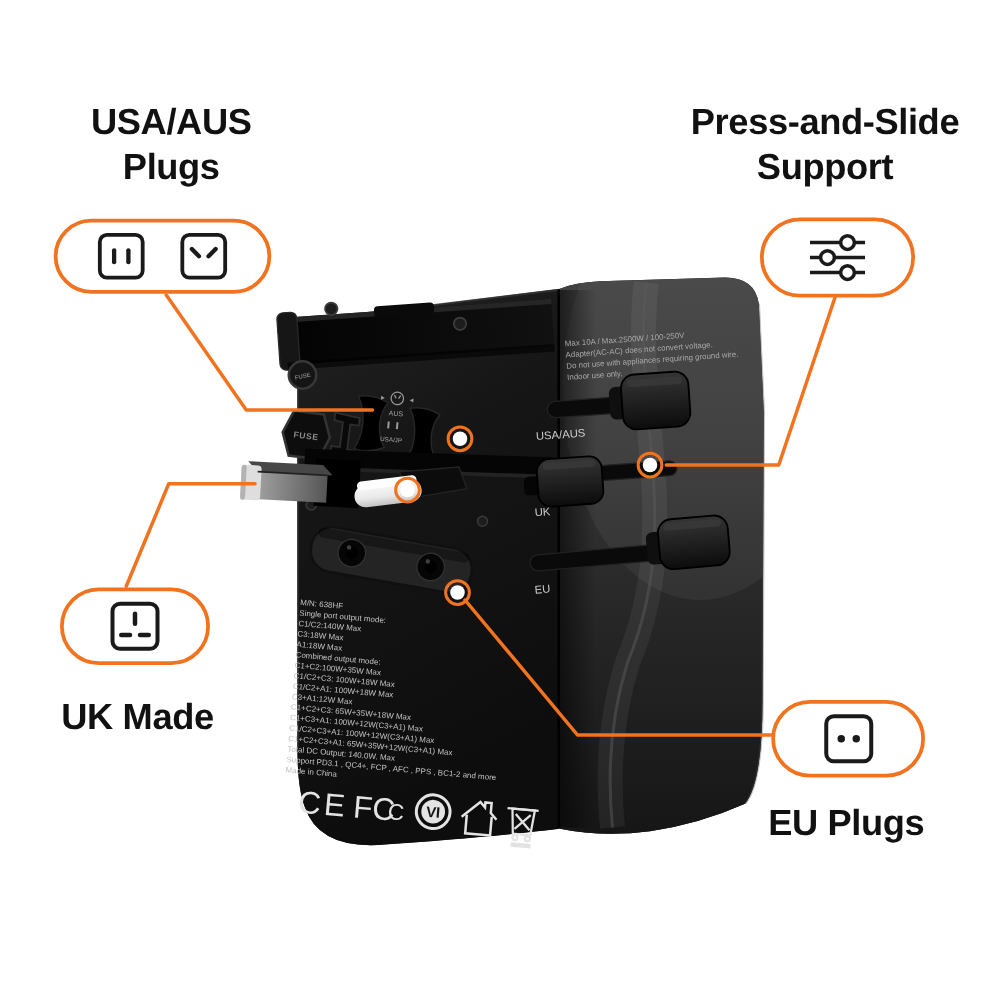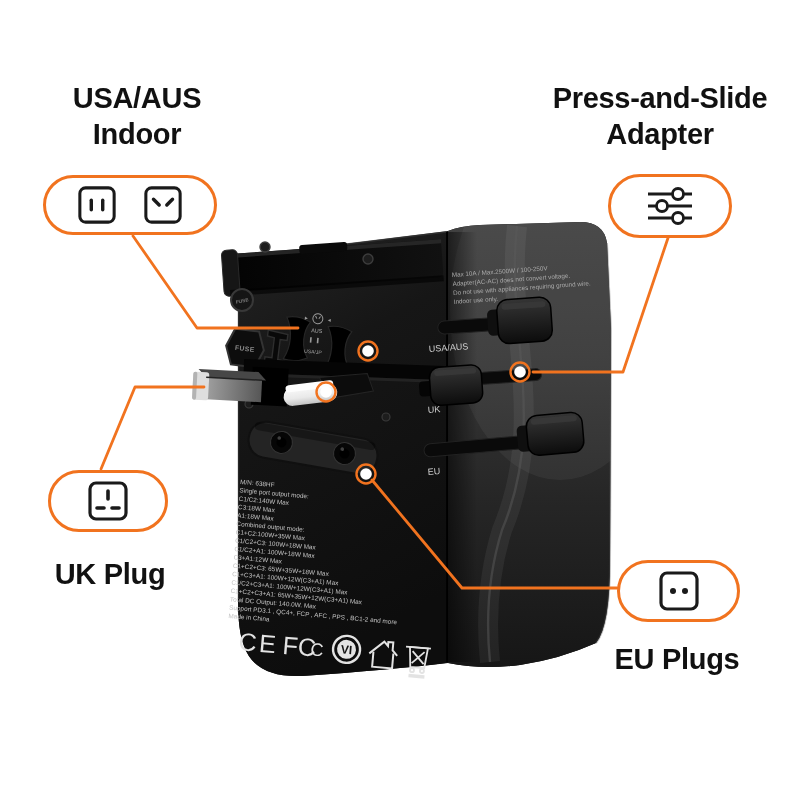--- a/index.html
+++ b/index.html
@@ -255,27 +255,27 @@
         </g>
       <g>
           <circle cx="366" cy="474" r="9.5" fill="none" stroke="#F1731F" stroke-width="2.4"></circle>
           <circle cx="366" cy="474" r="5.8" fill="#fff"></circle>
         </g>
     </g>
   </svg>
 
   <div class="title t-usa-aus">
     <div>USA/AUS</div>
-    <div>Indoor</div>
+    <div>Plugs</div>
   </div>
   <div class="title t-press">
     <div>Press-and-Slide</div>
-    <div>Adapter</div>
-  </div>
-  <div class="title t-uk">UK Plug</div>
+    <div>Support</div>
+  </div>
+  <div class="title t-uk">UK Made</div>
   <div class="title t-eu">EU Plugs</div>
 
   <div class="pill p-usa-aus">
     <svg width="40" height="40" viewBox="0 0 42 42">
       <rect x="3" y="3" width="36" height="36" rx="6" fill="none" stroke="#1a1a1a" stroke-width="3.2"></rect>
       <line x1="15" y1="16" x2="15" y2="26" stroke="#1a1a1a" stroke-width="3.6" stroke-linecap="round"></line>
       <line x1="27" y1="16" x2="27" y2="26" stroke="#1a1a1a" stroke-width="3.6" stroke-linecap="round"></line>
     </svg>
     <svg width="40" height="40" viewBox="0 0 42 42">
       <rect x="3" y="3" width="36" height="36" rx="6" fill="none" stroke="#1a1a1a" stroke-width="3.2"></rect>

